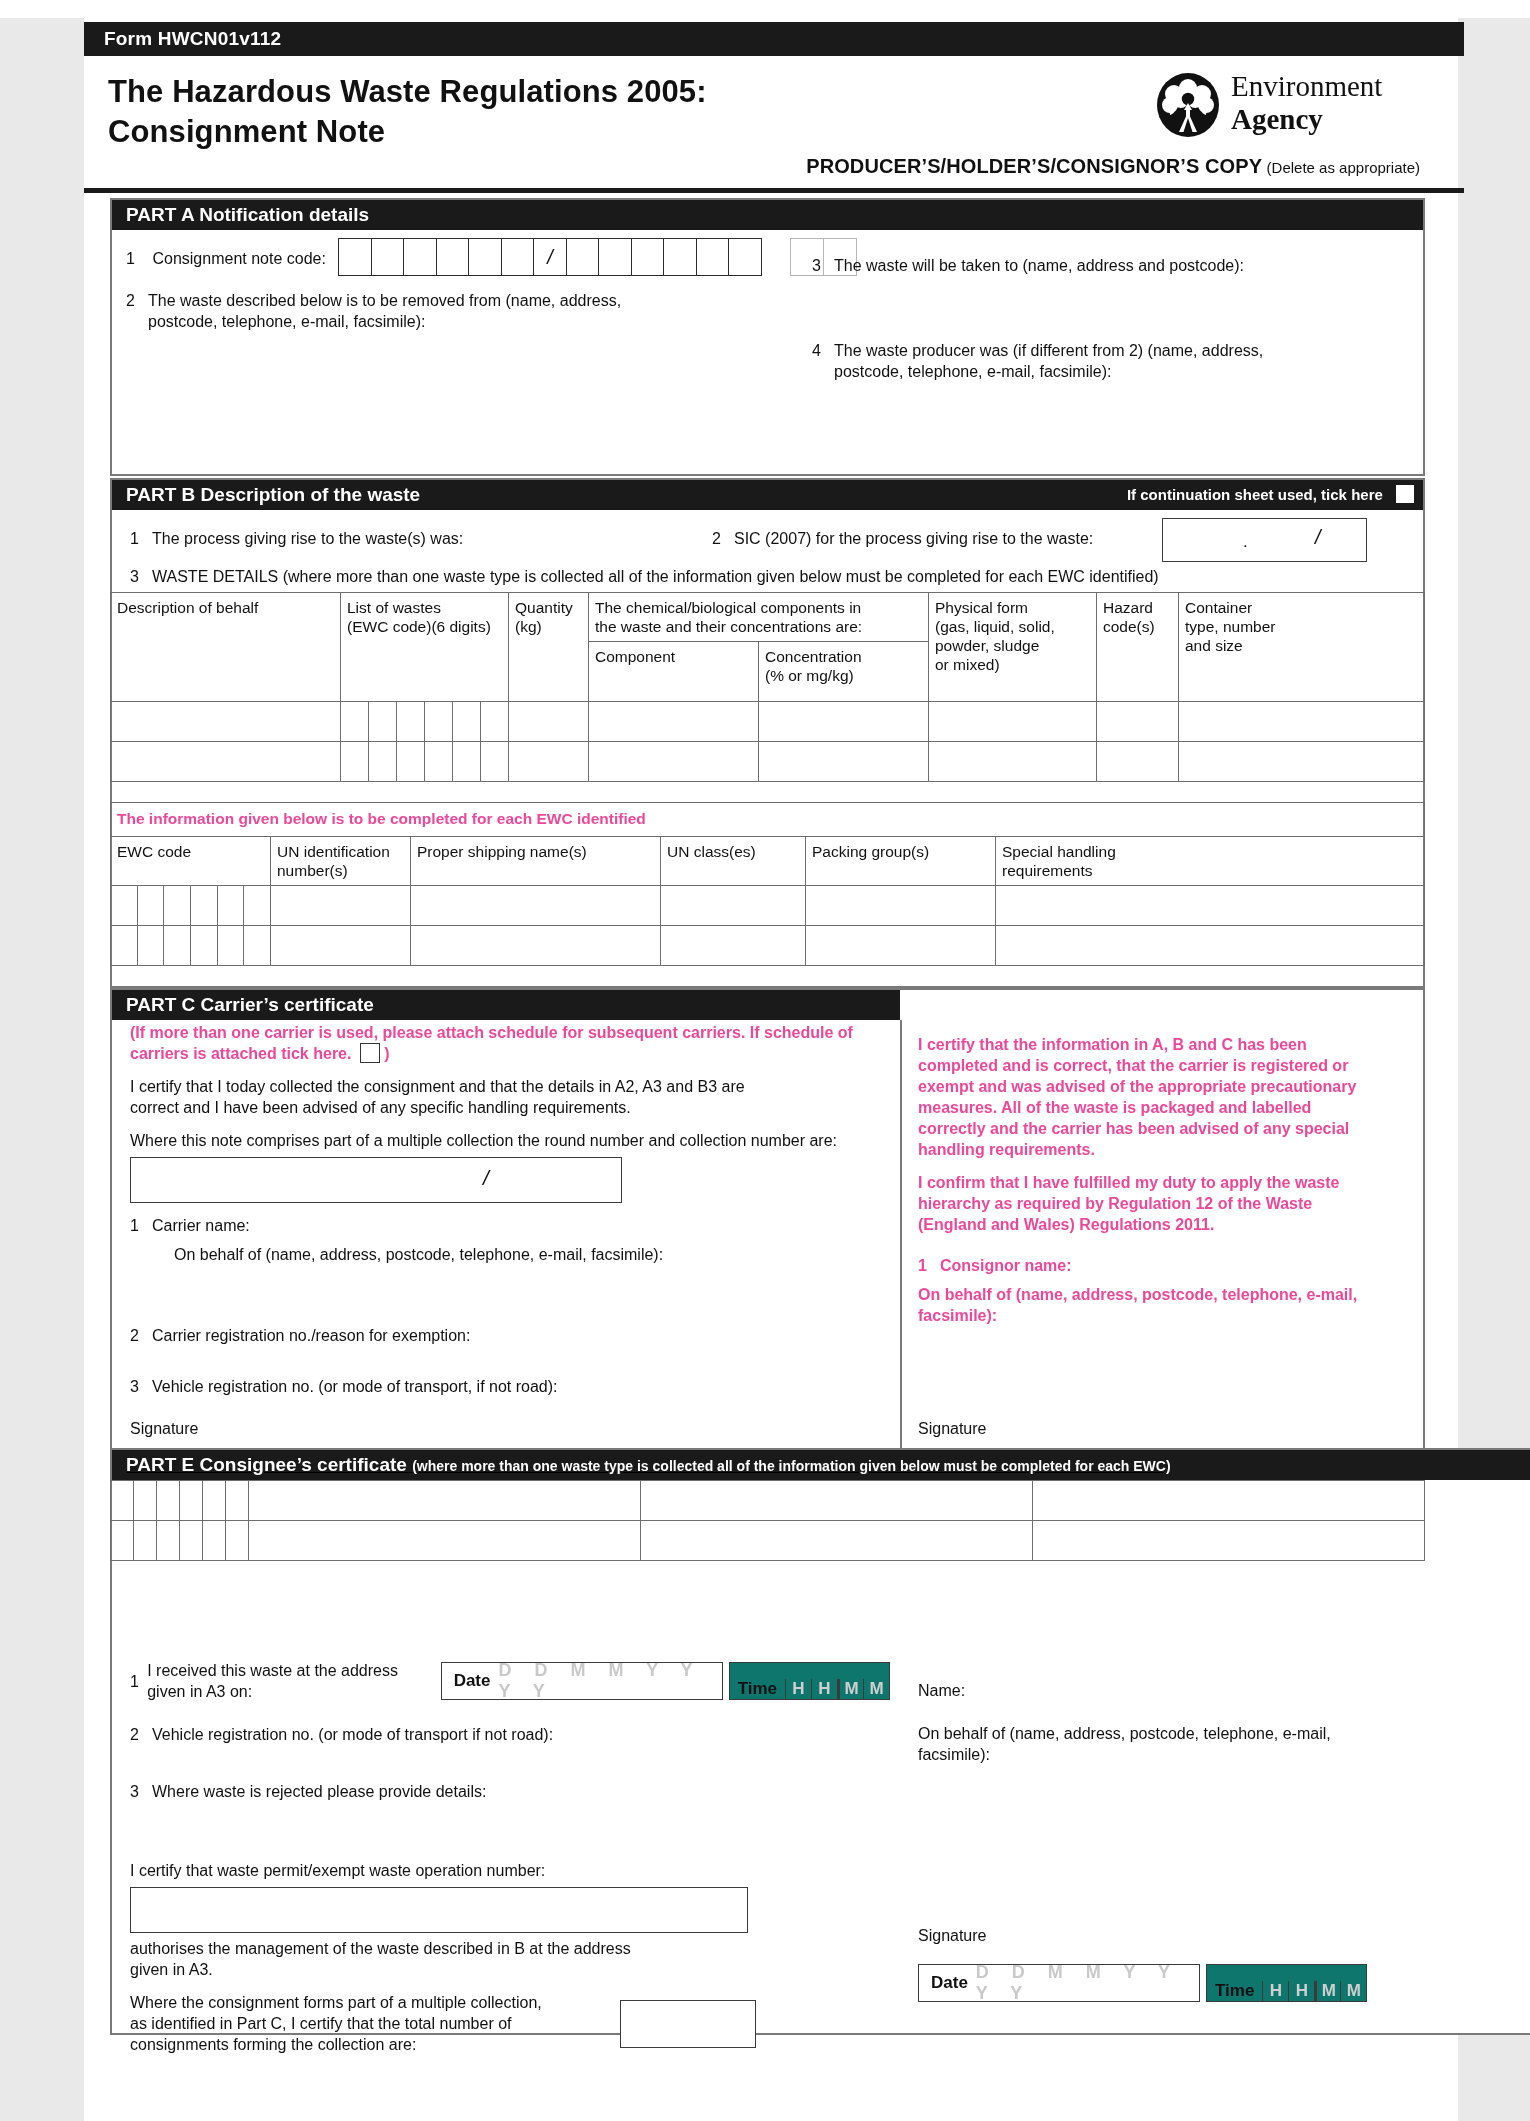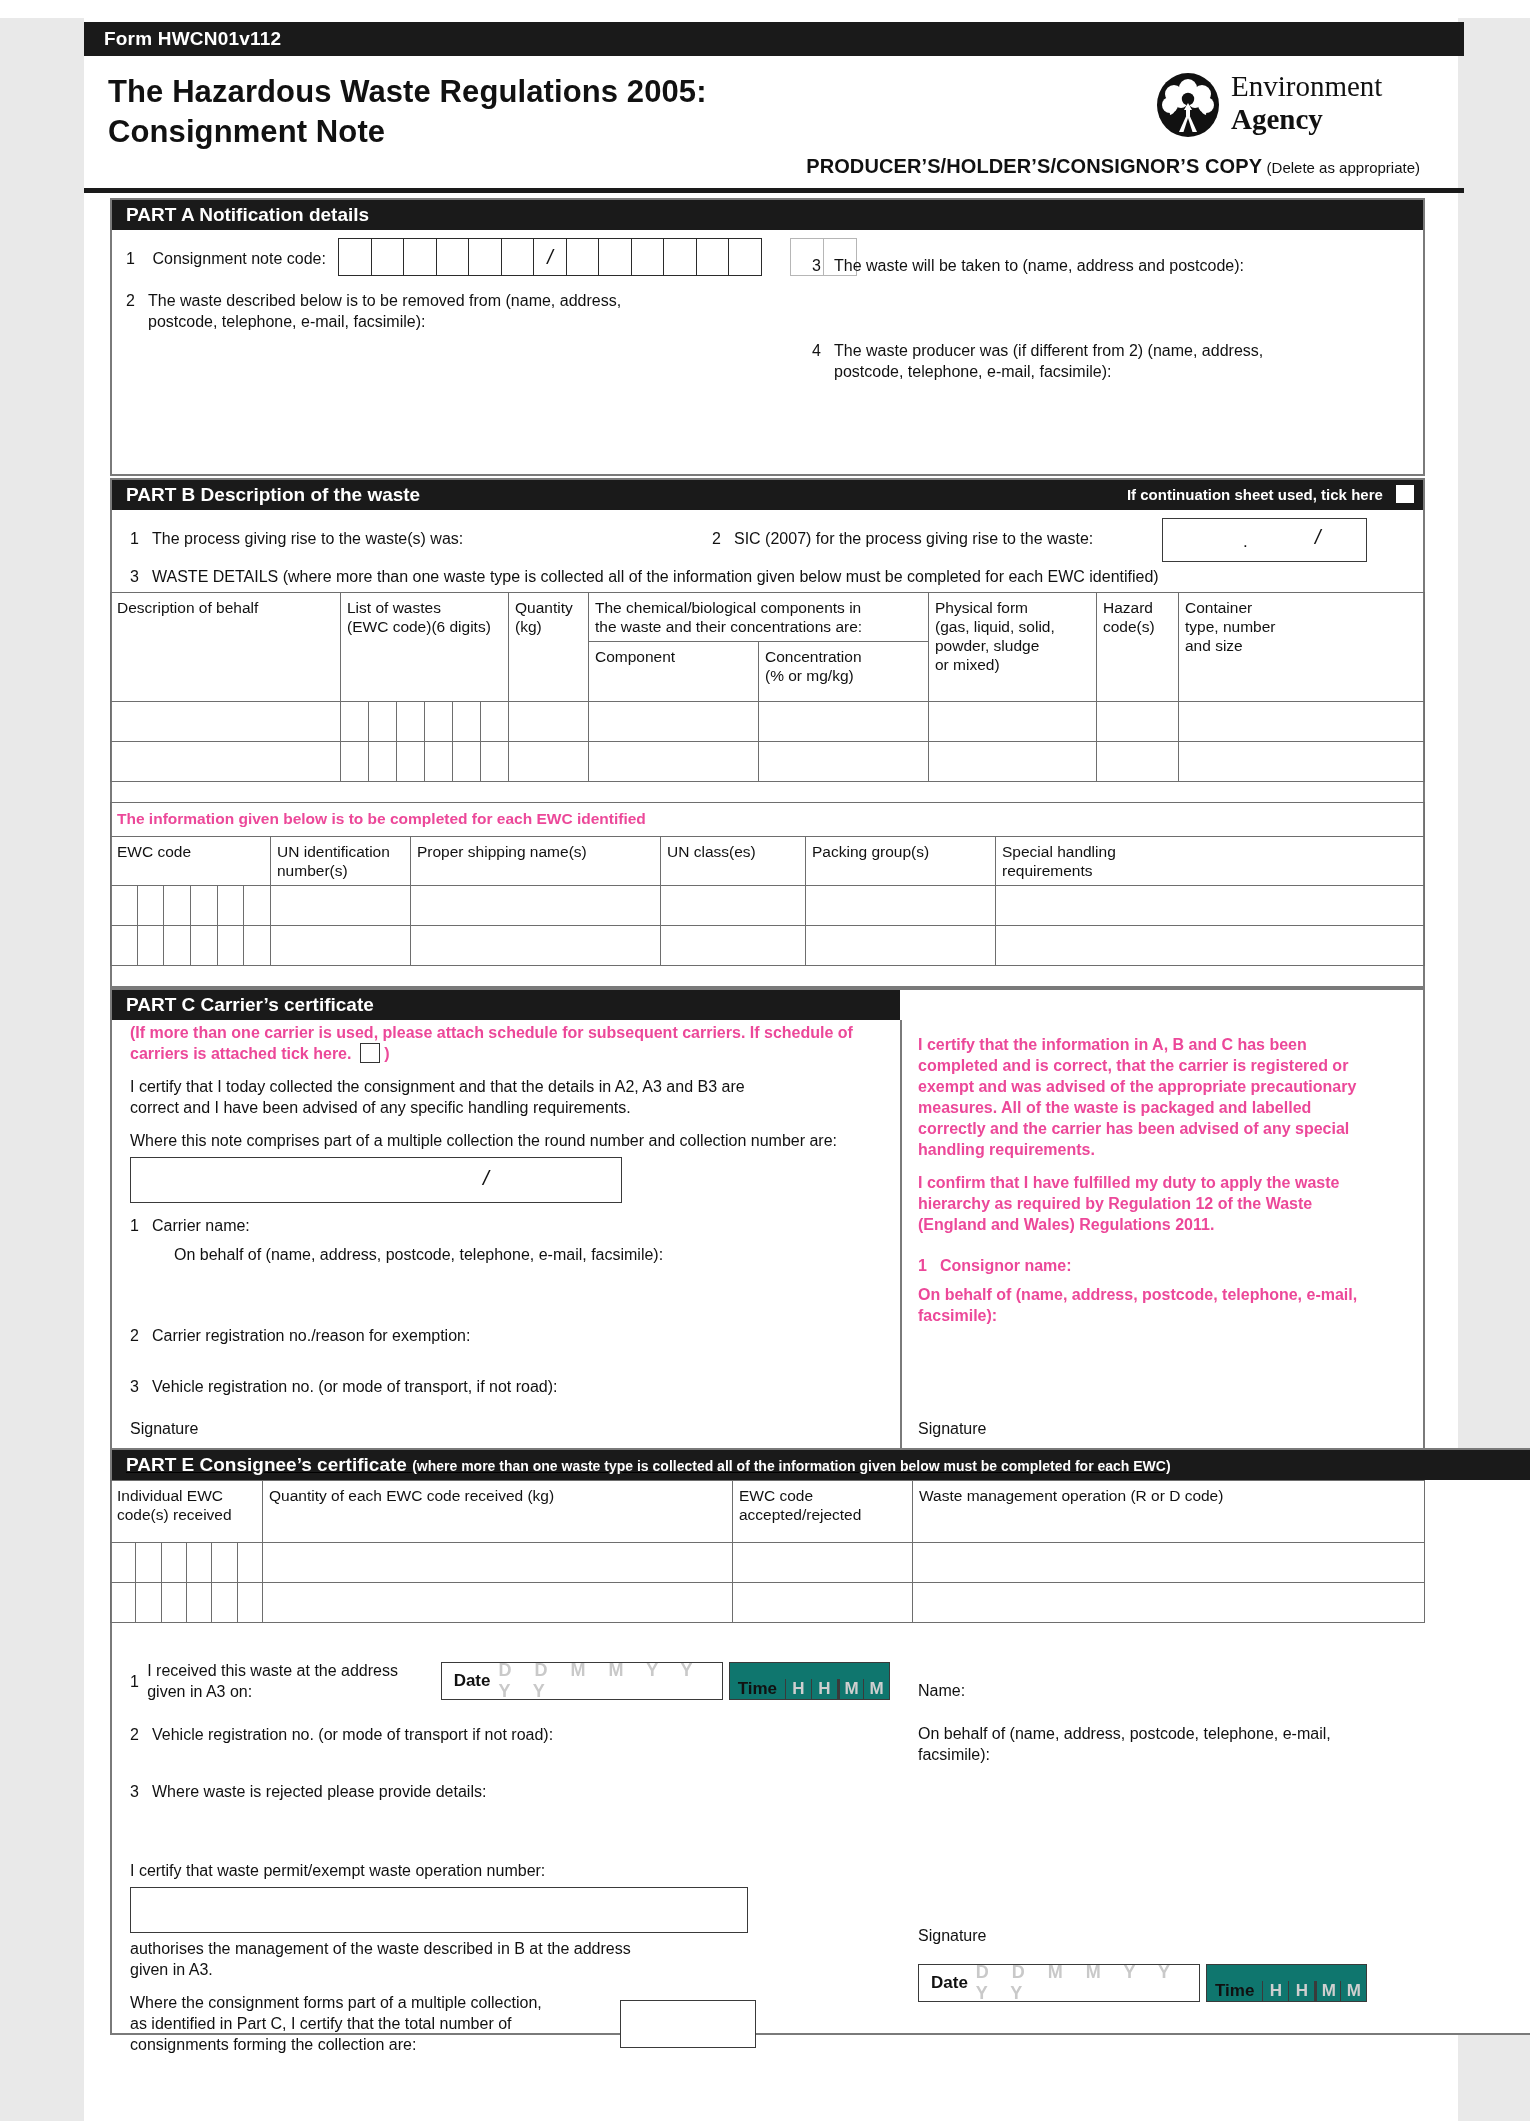--- a/index.html
+++ b/index.html
@@ -464,32 +464,20 @@
 
   <div class="sect" style="left:110px; top:1448px; width:1505px; height:587px;text-decoration:underline;">
     <div class="bar">
       <span>PART E  Consignee’s certificate</span>
       <span class="bar-note">(where more than one waste type is collected all of the information given below must be completed for each EWC)</span>
     </div>
 
     <div style="position:absolute; left:-2px; top:30px; width:1315px;">
       <table class="grid">
         <tbody>
-            <tr>
-          <td colspan="6" style="width:152px; height:62px;">
-            <div>Individual EWC</div>
-            <div>code(s) received</div>
-          </td>
-          <td style="width:470px;">Quantity of each EWC code received (kg)</td>
-          <td style="width:180px;">
-            <div>EWC code</div>
-            <div>accepted/rejected</div>
-          </td>
-          <td>Waste management operation (R or D code)</td>
-        </tr>
         <tr>
           <td class="digitcell" style="height:40px;"></td>
           <td class="digitcell"></td>
           <td class="digitcell"></td>
           <td class="digitcell"></td>
           <td class="digitcell"></td>
           <td class="digitcell"></td>
           <td></td>
           <td></td>
           <td></td>

